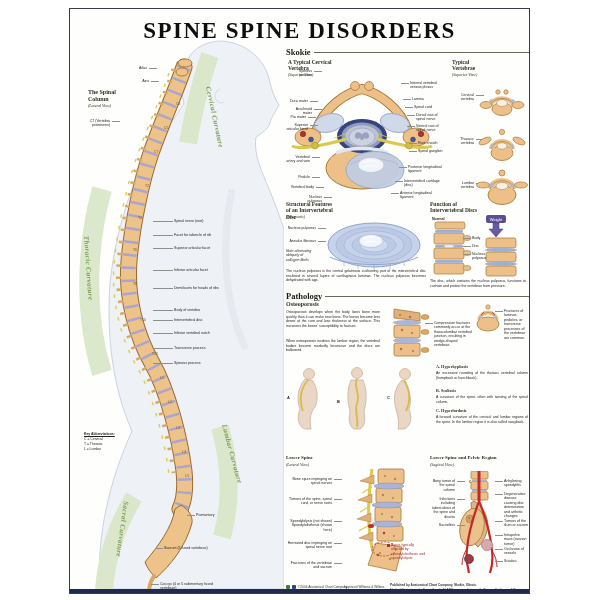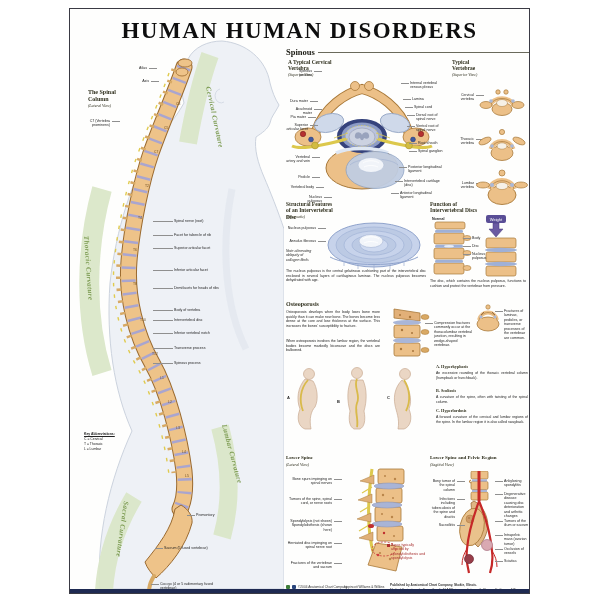--- a/index.html
+++ b/index.html
@@ -33,21 +33,21 @@
   .bottom-bar{position:absolute;left:0;right:0;bottom:0;height:4px;background:#1e2a52}
   .logo{width:4px;height:4px;border-radius:1px;display:inline-block}
   .marker{position:absolute;width:2.5px;height:2.5px;background:#b03030}
   .ftr{position:absolute;font-size:3.2px;line-height:1.35;color:#333}
 </style>
 </head>
 <body>
 
 <div id="poster">
 
-  <div id="title">HUMAN HUMAN DISORDERS</div>
+  <div id="title">SPINE SPINE DISORDERS</div>
 
   <div class="abs" style="left:2px;top:30px;width:212px;height:550px">
 
     <svg class="abs" style="left:0;top:0" width="212" height="550" viewBox="0 0 212 550">
       <path fill="#eef1f6" stroke="#ccd3de" stroke-width="1" d="M150,2 C136,2 122,8 116,20 C110,32 108,50 112,64 C104,78 96,88 84,100 C60,140 44,190 38,244 C34,300 42,352 60,392 C38,440 24,498 28,550 L212,550 L212,190 C206,172 198,152 192,138 C186,124 182,110 184,98 C190,94 196,90 198,84 C199,78 203,74 206,68 L207,66 C203,60 200,52 198,44 C194,20 174,4 150,2 Z"></path>
       <path fill="none" stroke="#d6dce6" stroke-width="1" d="M148,50 a6,7 0 1,0 4,13"></path>
       <path fill="none" stroke="#e2e7ef" stroke-width="7" opacity="0.8" d="M160,150 C148,210 154,270 174,310"></path>
 
       <g fill="none" stroke="#dbe7c9" opacity="0.95">
         <path stroke-width="18" d="M138,16 C128,44 121,76 116,104"></path>
@@ -117,21 +117,21 @@
 
     <div class="keybox" style="left:12px;top:393px;width:44px">
       <b>Key Abbreviations:</b><br>
       <span>C = Cervical</span><br>
       <span>T = Thoracic</span><br>
       <span>L = Lumbar</span>
     </div>
   </div>
 
   <div class="hdr" style="left:216px;top:38px;width:243px">
-    <b>Spinous</b>
+    <b>Skokie</b>
     <div class="rule"></div>
   </div>
 
   <div class="abs" style="left:216px;top:50px;width:162px;height:148px">
     <div class="ft" style="left:2px;top:0;width:46px">A Typical Cervical Vertebra</div>
     <div class="fs abs" style="left:2px;top:13px">(Superior View)</div>
 
     <svg class="abs" style="left:4px;top:14px" width="150" height="130" viewBox="0 0 150 130">
       <ellipse cx="72" cy="95" rx="36" ry="21" fill="#ecc088" stroke="#a87838" stroke-width="1"></ellipse>
       <path d="M26,58 C34,34 56,20 72,16 C88,20 110,34 118,58" fill="none" stroke="#a87838" stroke-width="10" stroke-linecap="round"></path>
@@ -285,20 +285,24 @@
       </g>
       <text x="66" y="5.7" text-anchor="middle" font-size="4" fill="#ffffff">Weight</text>
     </svg>
 
     <div class="lbl ld-l" style="left:42px;top:35px;width:14px">Body</div>
     <div class="lbl ld-l" style="left:42px;top:43px;width:14px">Disc</div>
     <div class="lbl ld-l" style="left:42px;top:51px;width:16px">Nucleus pulposus</div>
     <div class="para" style="left:0;top:78px;width:96px">The disc, which contains the nucleus pulposus, functions to cushion and protect the vertebrae from pressure.</div>
   </div>
 
+  <div class="hdr" style="left:216px;top:282px;width:243px">
+    <b>Pathology</b>
+    <div class="rule"></div>
+  </div>
 
   <div class="abs" style="left:216px;top:292px;width:243px;height:62px">
     <div class="ft" style="left:0;top:0;font-size:6px">Osteoporosis</div>
     <div class="para" style="left:0;top:9px;width:94px">Osteoporosis develops when the body loses bone more quickly than it can make new bone. The bones become less dense at the core and lose thickness at the surface. This increases the bones' susceptibility to fracture.</div>
     <div class="para" style="left:0;top:38px;width:94px">When osteoporosis involves the lumbar region, the vertebral bodies become markedly biconcave and the discs are ballooned.</div>
 
     <svg class="abs" style="left:100px;top:2px" width="44" height="56" viewBox="0 0 44 56">
       <polygon points="8,6 34,10 34,18 8,15" fill="#e2b078 " stroke="#a87838" stroke-width="0.8"></polygon>
       <rect x="8" y="22" width="26" height="13" rx="2" fill="#ecc088" stroke="#a87838" stroke-width="0.8"></rect>
       <rect x="8" y="40" width="26" height="13" rx="2" fill="#ecc088" stroke="#a87838" stroke-width="0.8"></rect>

